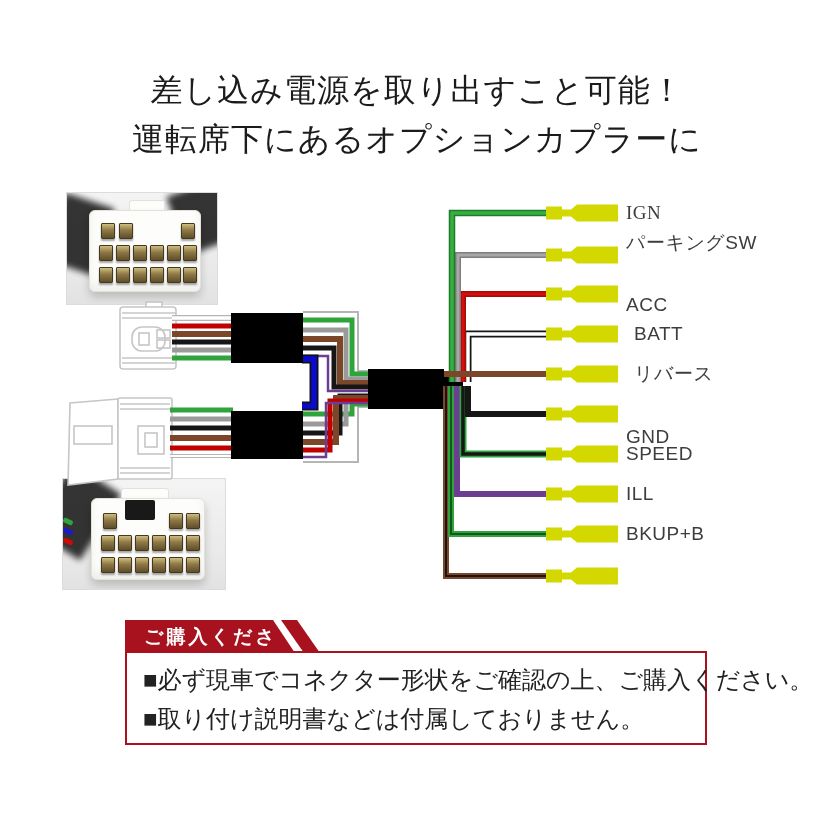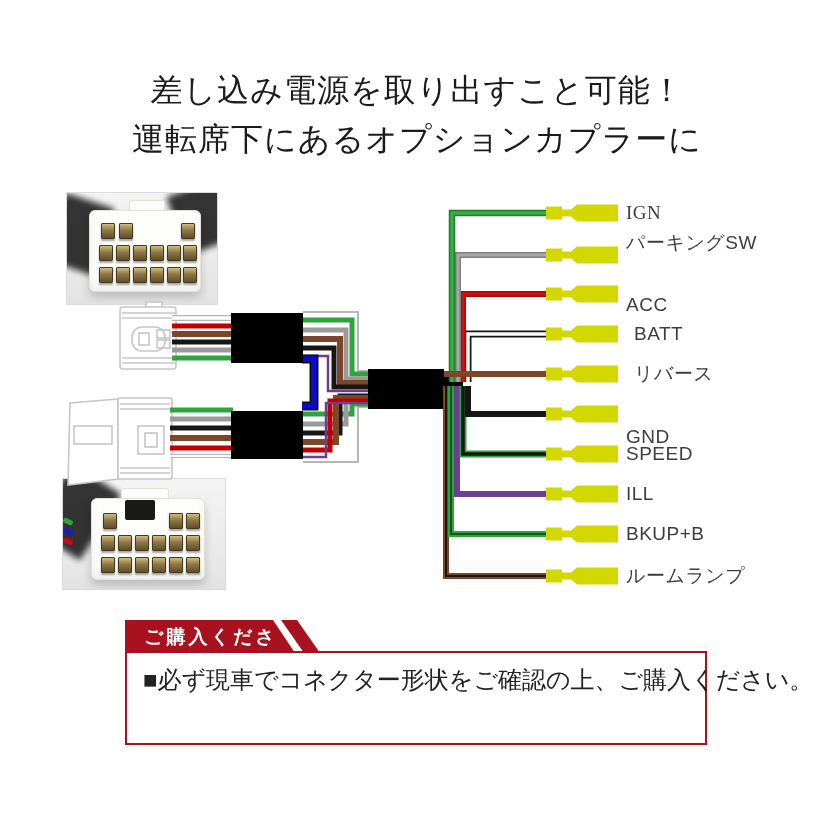--- a/index.html
+++ b/index.html
@@ -240,23 +240,23 @@
 
   <div class="term-label" style="top:200px;font-family:Liberation Serif, serif;">IGN</div>
   <div class="term-label" style="top:230px;">パーキングSW</div>
   <div class="term-label" style="top:292px;">ACC</div>
   <div class="term-label" style="top:321px;margin-left:8px;">BATT</div>
   <div class="term-label" style="top:361px;margin-left:8px;">リバース</div>
   <div class="term-label" style="top:404px;margin-top:20px;">GND</div>
   <div class="term-label" style="top:441px;">SPEED</div>
   <div class="term-label" style="top:481px;">ILL</div>
   <div class="term-label" style="top:521px;">BKUP+B</div>
-  <div class="term-label" style="top:563px;">ルームランプ</div>
 
   <div class="ribbon">
     <span>ご購入ください</span>
   </div>
   <div class="ribbon-stripe"></div>
   <div class="notice-box">
     <p class="notice-line">■必ず現車でコネクター形状をご確認の上、ご購入ください。</p>
+    <p class="notice-line">■取り付け説明書などは付属しておりません。</p>
   </div>
 
 </div>
 
 </body></html>

